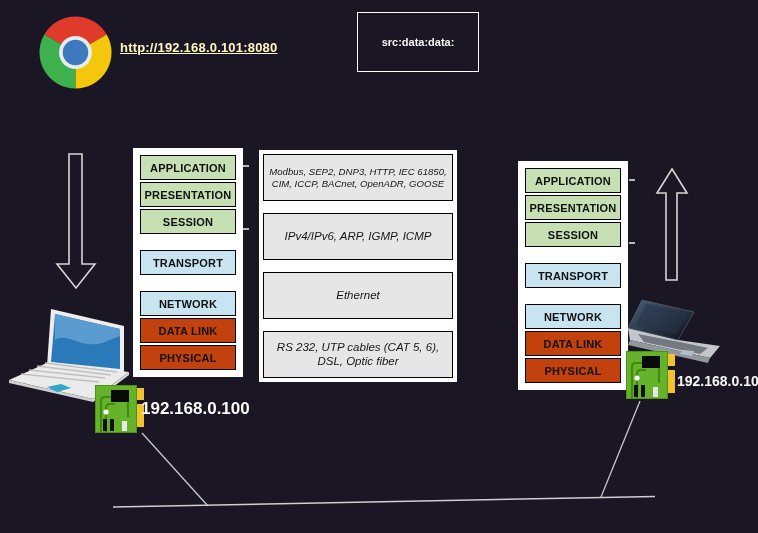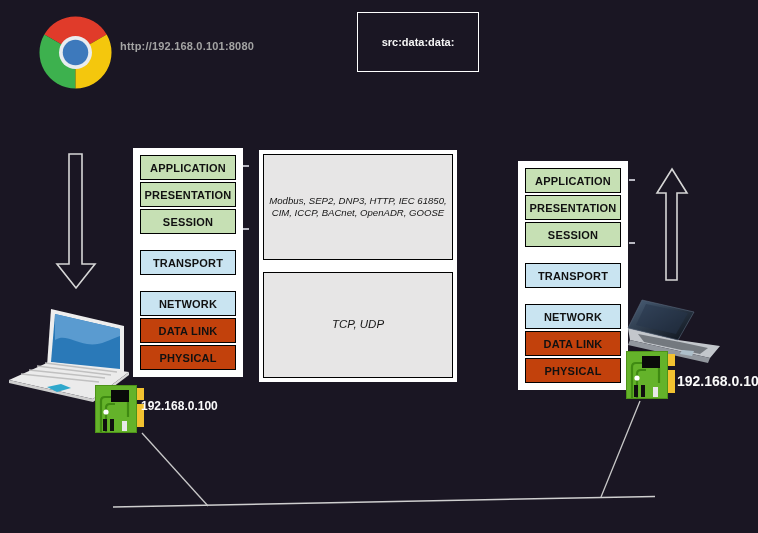--- a/index.html
+++ b/index.html
@@ -1,21 +1,21 @@
 <!DOCTYPE html>
 <html><head>
 <meta charset="utf-8">
 <style>
   html,body{margin:0;padding:0;background:#1a1623;}
   .canvas{position:relative;width:758px;height:533px;background:#1a1623;overflow:hidden;
           font-family:"Liberation Sans", sans-serif;}
   .abs{position:absolute;}
 
   
-  .url-text{left:120px;top:40px;color:#a3a3a3;font-size:11px;font-weight:600;letter-spacing:.2px;}
+  .url-text{left:120px;top:40px;color:#fef9c3;font-size:13px;font-weight:600;letter-spacing:.2px;text-decoration:underline;}
   .packet-box{left:357px;top:12px;width:120px;height:58px;border:1.5px solid #ffffff;
               display:flex;align-items:center;justify-content:center;}
   .packet-box span{color:#f5f5f5;font-size:11px;line-height:14.5px;font-weight:600;}
 
   
   .stack-panel{background:#ffffff;width:110px;height:229px;box-sizing:border-box;
                padding:7px;display:flex;flex-direction:column;gap:2px;}
   .stack-left{left:133px;top:148px;}
   .stack-right{left:518px;top:161px;}
   .layer{flex:1;border:1.5px solid #000;display:flex;align-items:center;justify-content:center;
@@ -30,21 +30,21 @@
   .proto-row{flex:1;background:#e7e6e6;border:1px solid #000;display:flex;align-items:center;
              justify-content:center;text-align:center;font-style:italic;font-size:11.5px;
              color:#161616;line-height:13.5px;padding:0 3px;box-sizing:border-box;}
   .proto-row.small{font-size:9.6px;line-height:12px;}
 
   
   .dash{width:6px;height:2px;background:#b9b9c2;}
 
   
   .ip-label{color:#fafafa;font-weight:600;}
-  .ip-left{left:141px;top:399px;font-size:12px;}
+  .ip-left{left:141px;top:399px;font-size:17px;}
   .ip-right{left:677px;top:373px;font-size:14px;}
 
   svg{display:block;}
 </style>
 </head>
 <body>
 
 <div class="canvas">
 
   <svg class="abs" style="left:0;top:0;" width="758" height="533" viewBox="0 0 758 533">
@@ -86,21 +86,23 @@
     <div class="layer layer-blue">TRANSPORT</div>
     <div class="layer layer-blue">NETWORK</div>
     <div class="layer layer-orange">DATA LINK</div>
     <div class="layer layer-orange">PHYSICAL</div>
   </div>
   <div class="abs dash" style="left:243px;top:165px;"></div>
   <div class="abs dash" style="left:243px;top:228px;"></div>
 
   <div class="abs proto-panel">
     <div class="proto-row small">Modbus, SEP2, DNP3, HTTP, IEC 61850, CIM, ICCP, BACnet, OpenADR, GOOSE</div>
-    <div class="proto-row">TCP, UDP</div>
+    <div class="proto-row">IPv4/IPv6, ARP, IGMP, ICMP</div>
+    <div class="proto-row">Ethernet</div>
+    <div class="proto-row">RS 232, UTP cables (CAT 5, 6), DSL, Optic fiber</div>
   </div>
 
   <div class="abs stack-panel stack-right">
     <div class="layer layer-green">APPLICATION</div>
     <div class="layer layer-green">PRESENTATION</div>
     <div class="layer layer-green">SESSION</div>
     <div class="layer layer-blue">TRANSPORT</div>
     <div class="layer layer-blue">NETWORK</div>
     <div class="layer layer-orange">DATA LINK</div>
     <div class="layer layer-orange">PHYSICAL</div>

